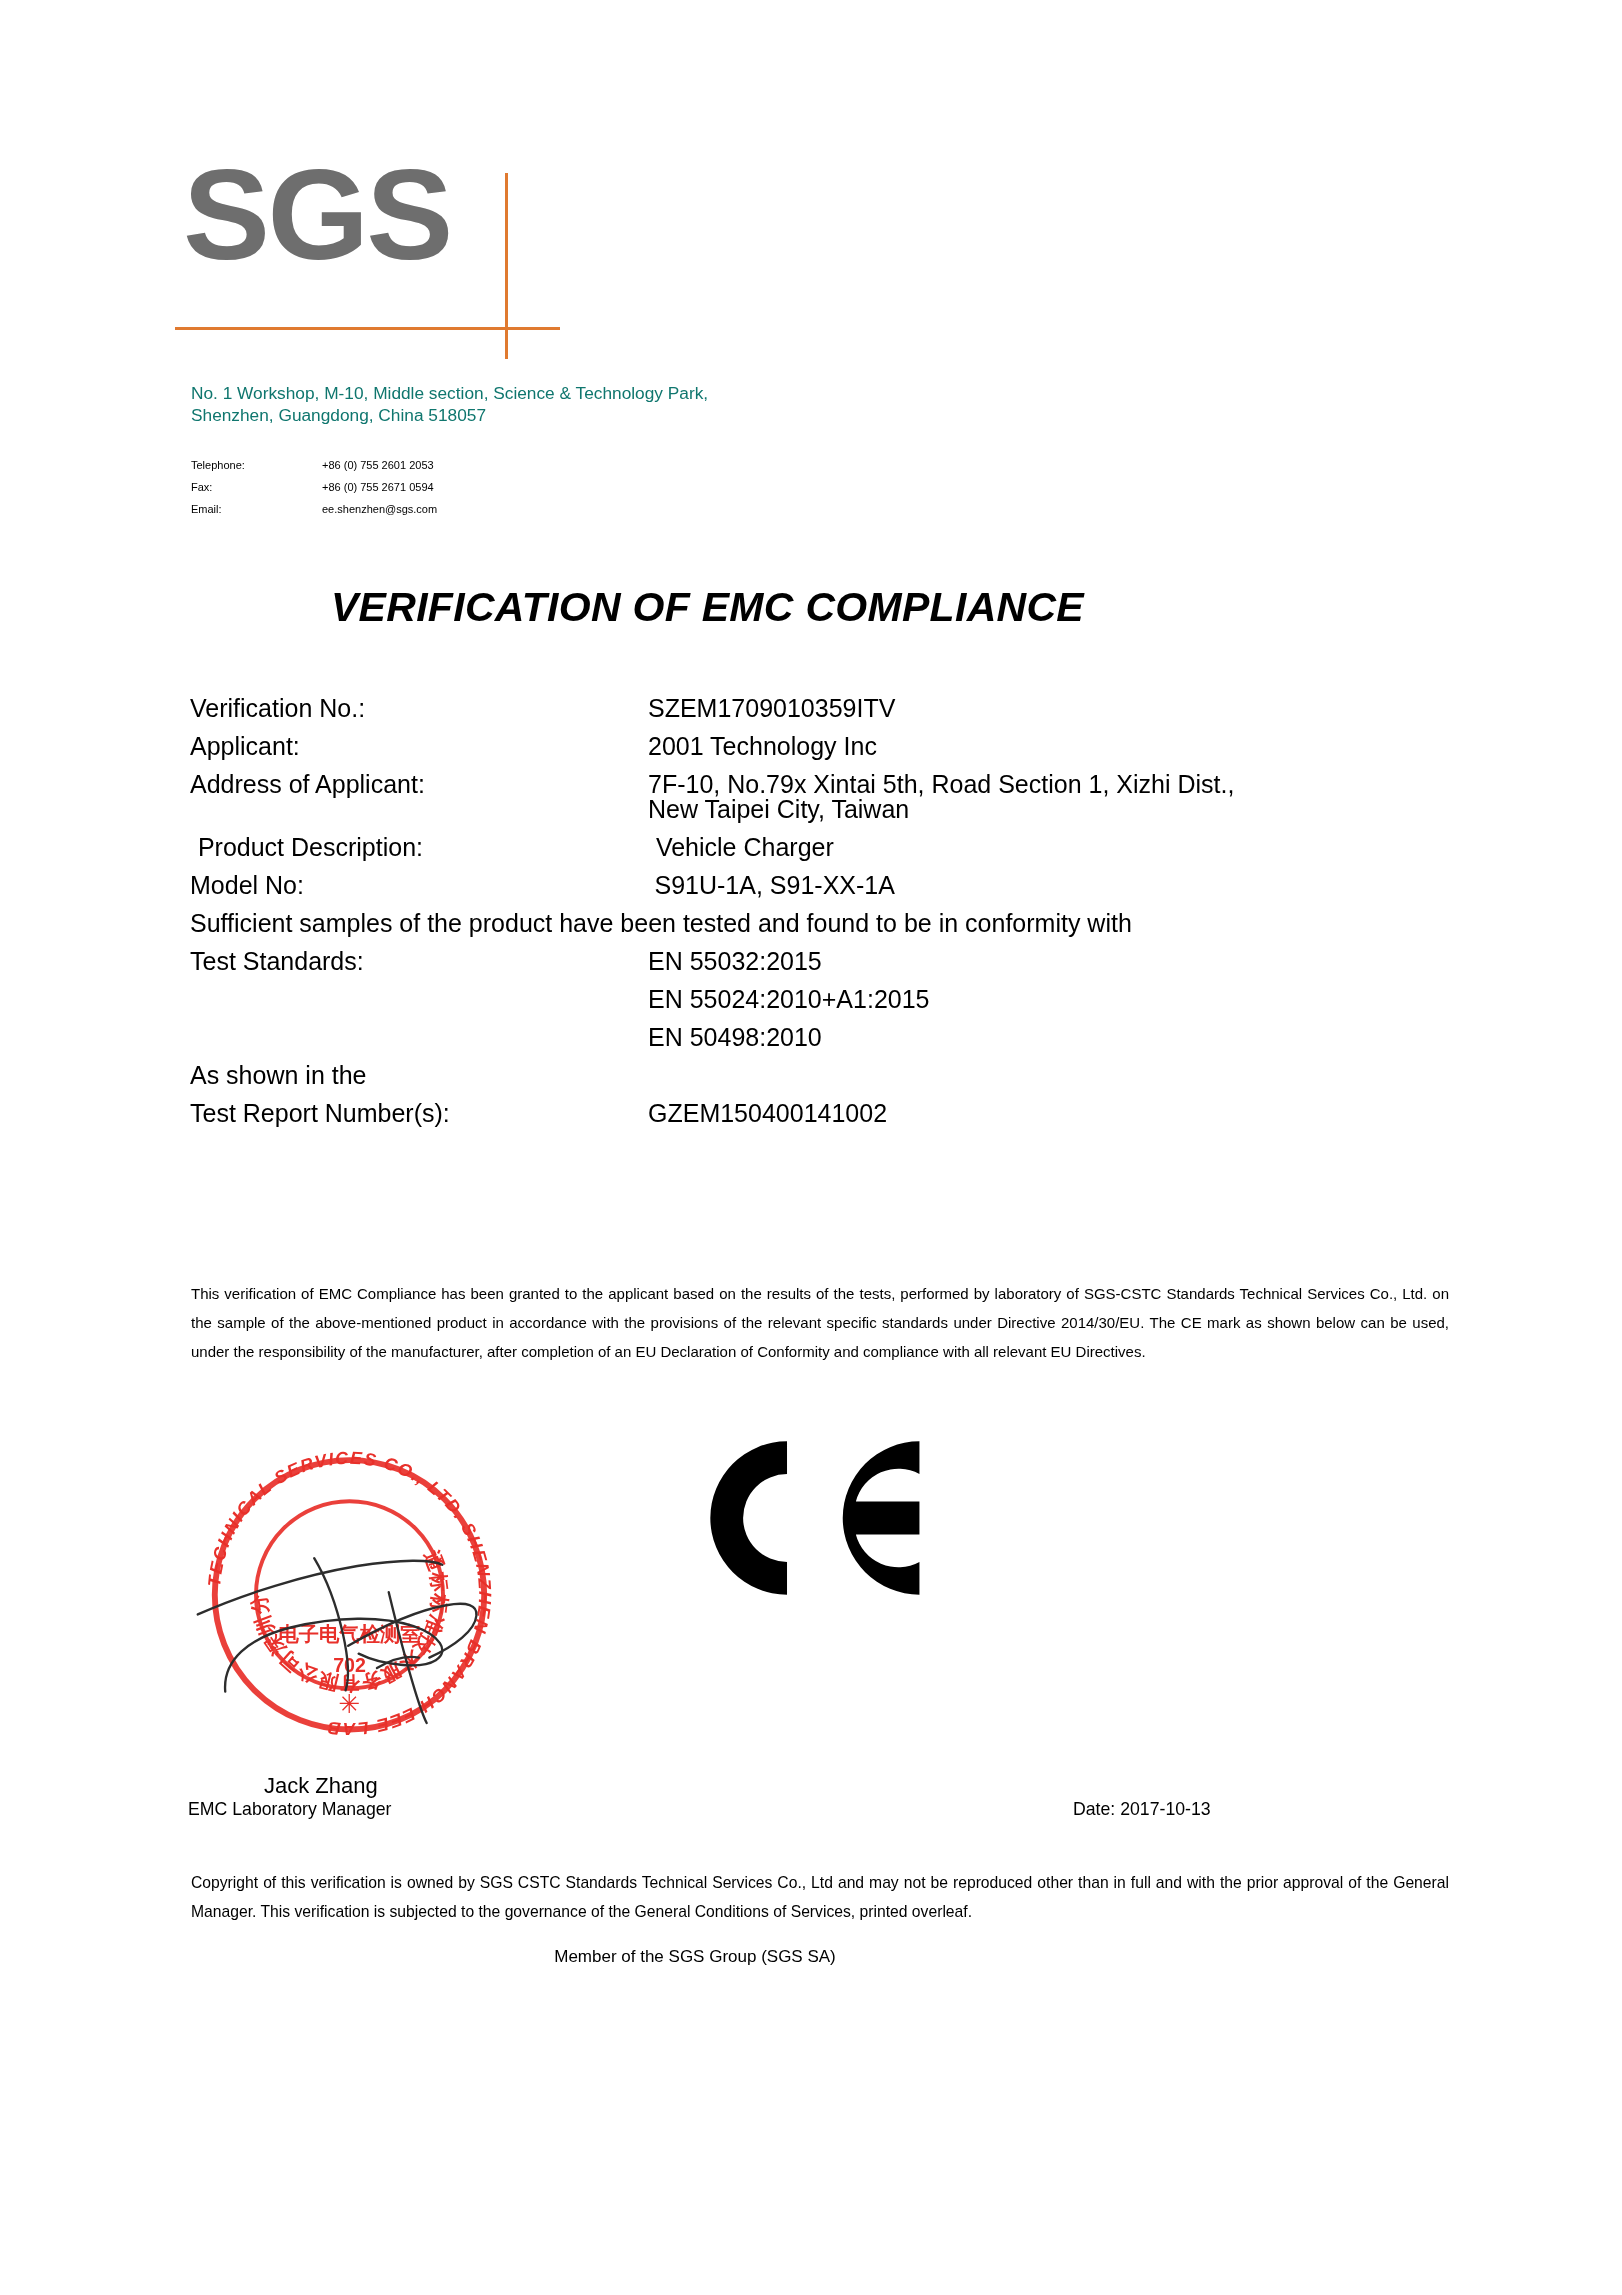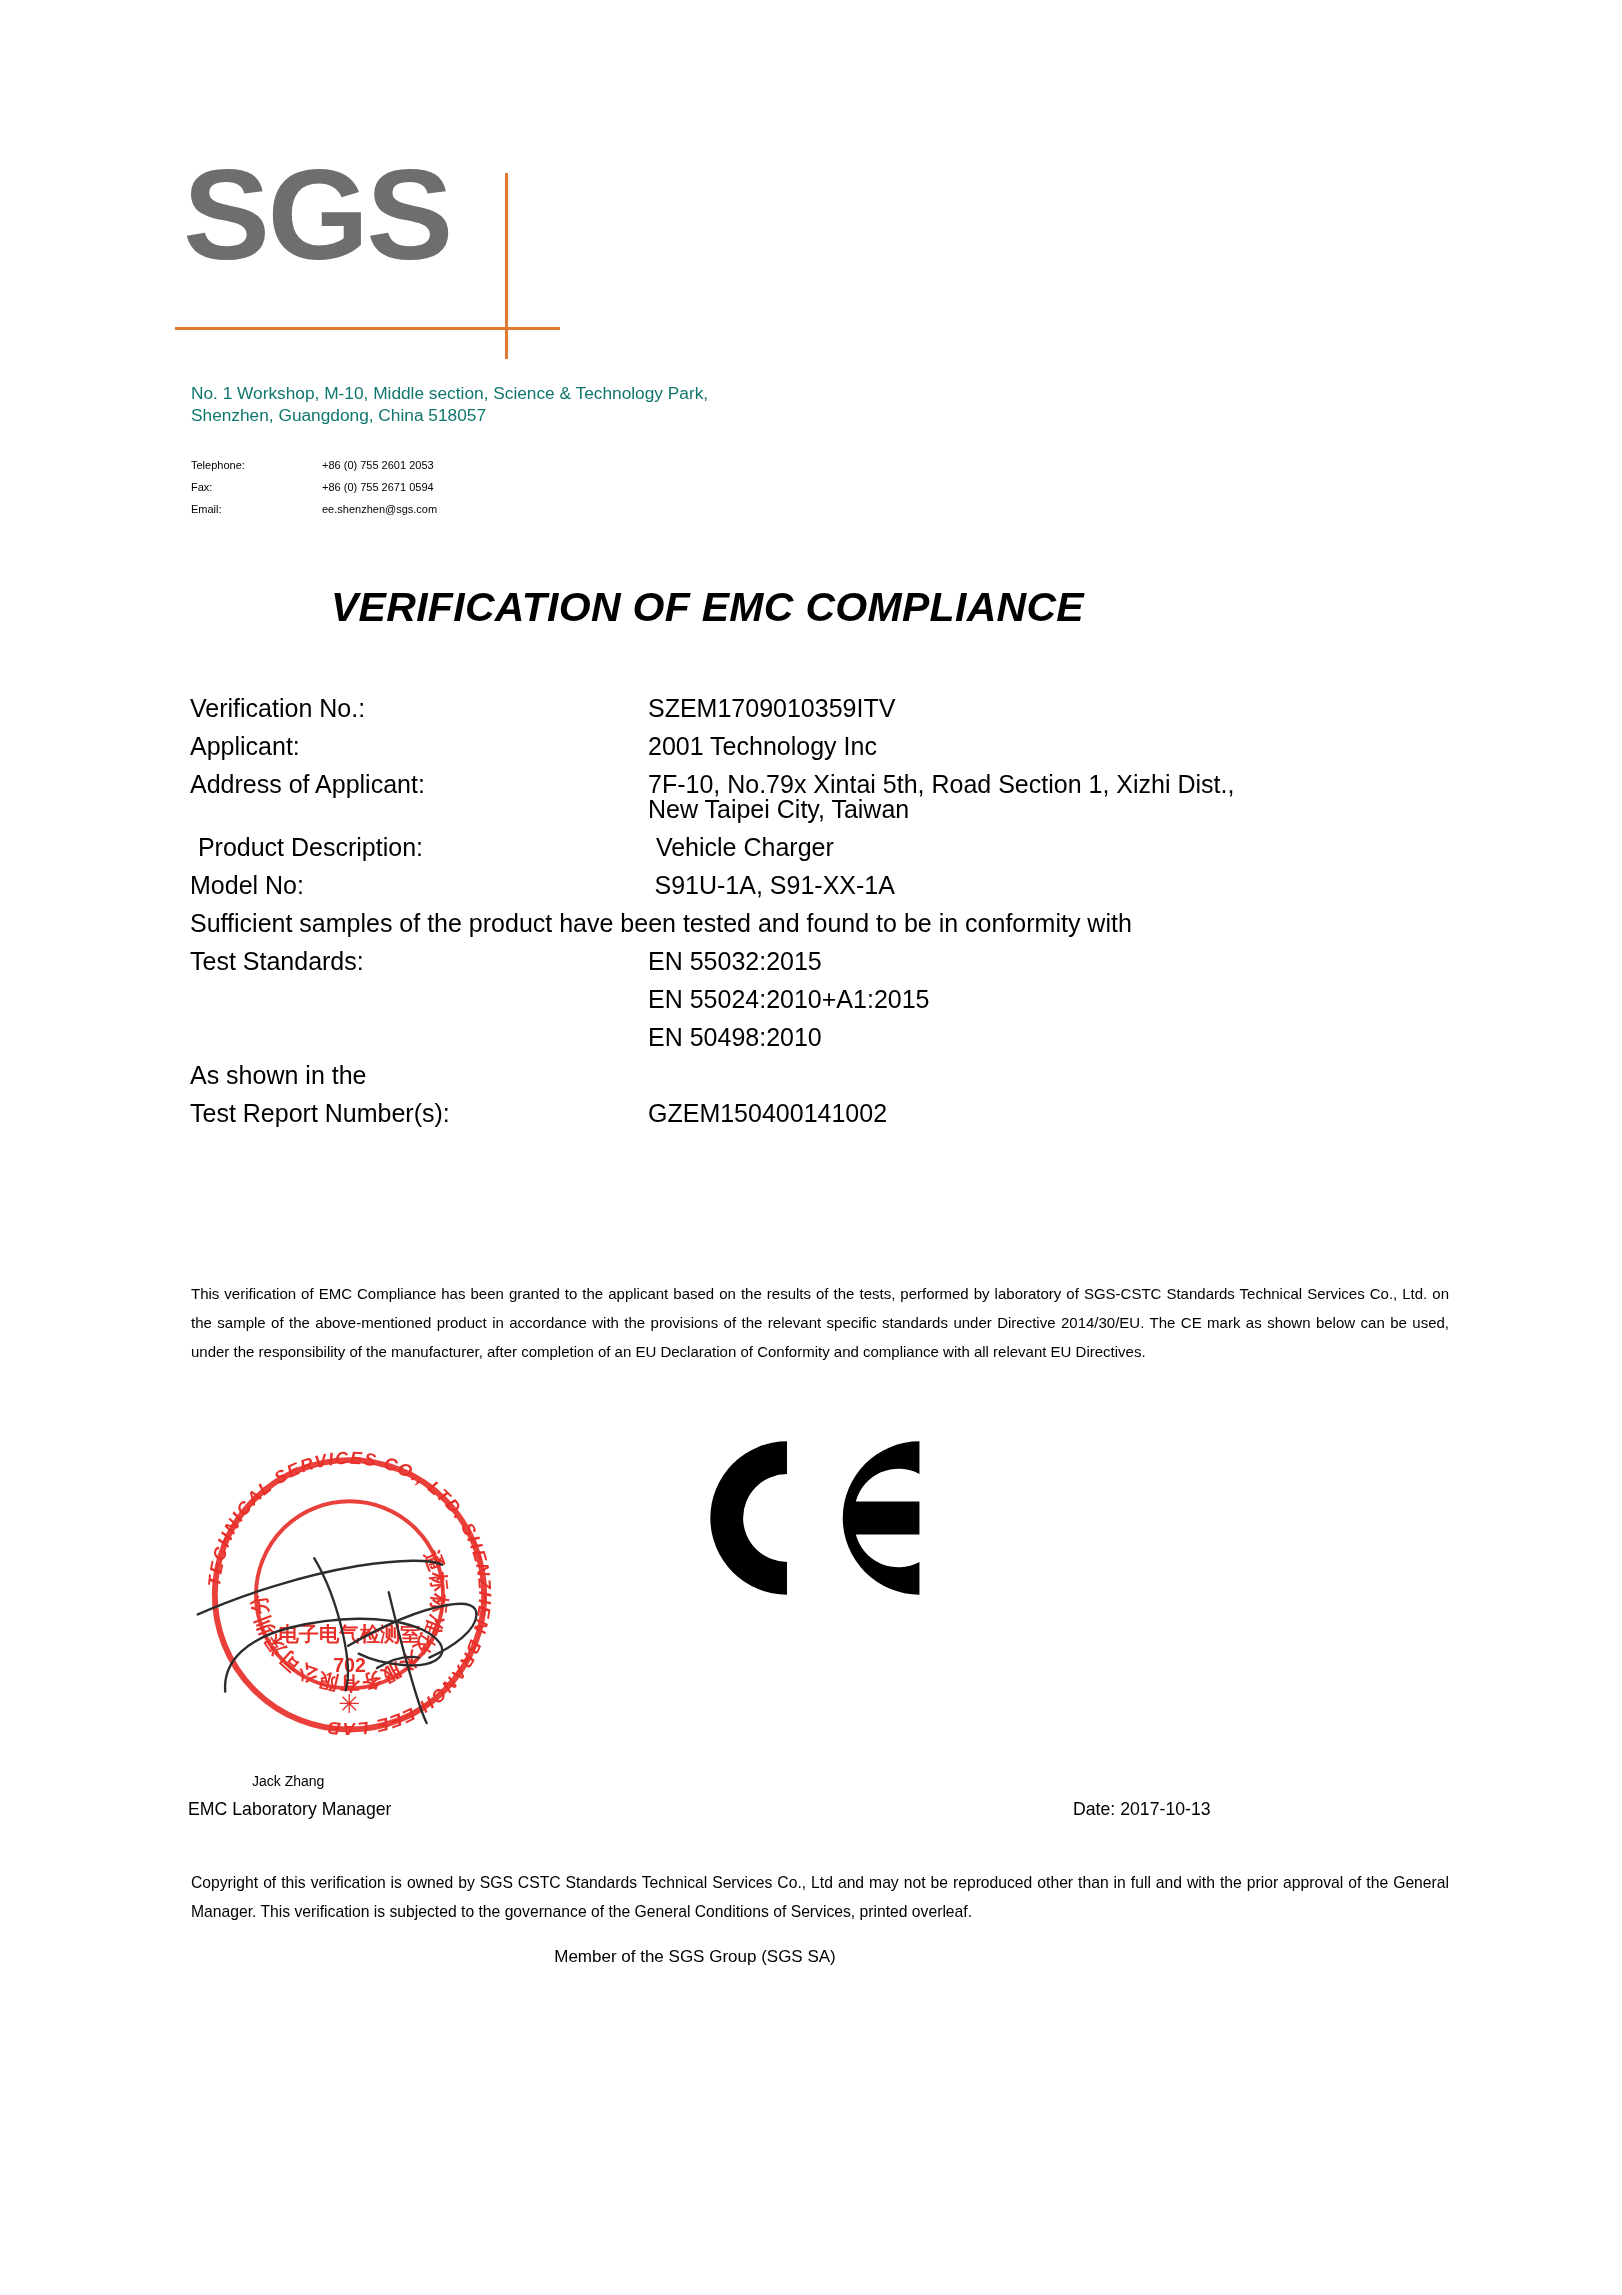--- a/index.html
+++ b/index.html
@@ -160,23 +160,23 @@
     position: absolute;
     left: 690px;
     top: 1436px;
     width: 236px;
     height: 164px;
   }
 
   
   .sig-name {
     position: absolute;
-    left: 252px;
+    left: 264px;
     top: 1773px;
-    font-size: 14px;
+    font-size: 22px;
   }
   .sig-role {
     position: absolute;
     left: 188px;
     top: 1799px;
     font-size: 17.7px;
   }
   .sig-date {
     position: absolute;
     left: 1073px;

